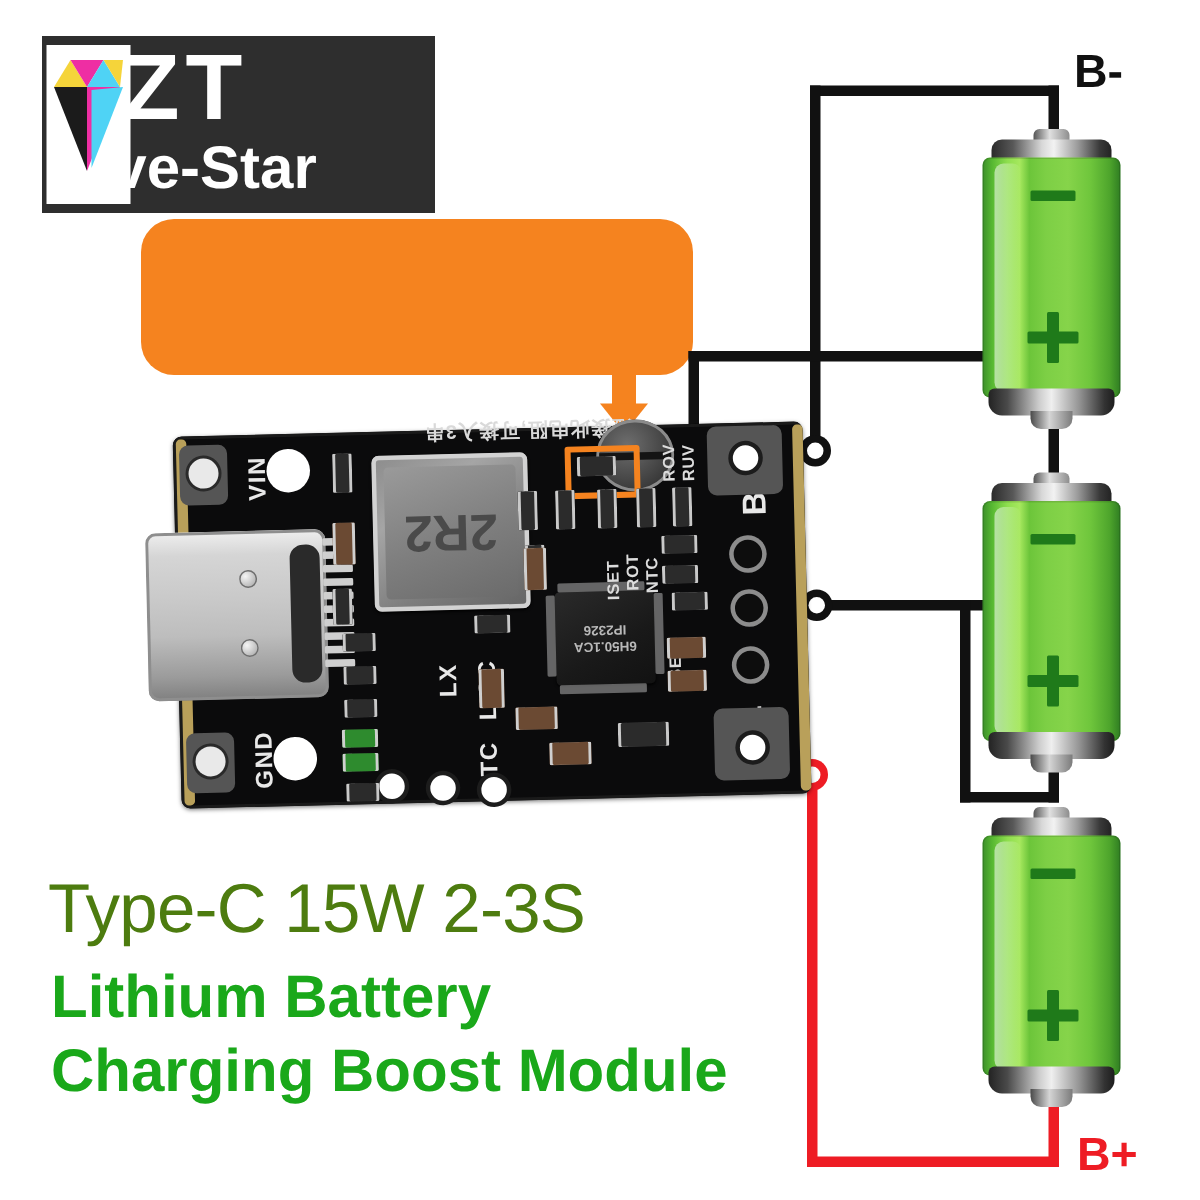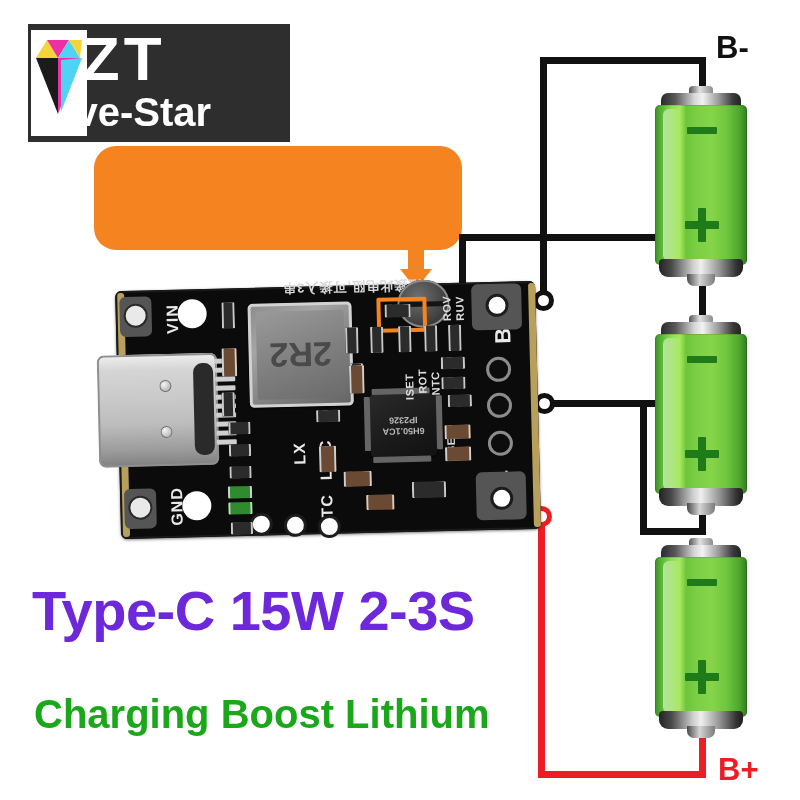--- a/index.html
+++ b/index.html
@@ -101,21 +101,21 @@
      background:radial-gradient(circle at 40% 35%,#6e6e6e,#3a3a3a 70%,#242424);
      box-shadow:inset 0 0 0 2px #8b8b8b;}
   .bigcap-bar{position:absolute;left:298px;top:36px;width:48px;height:5px;background:#141414;}
 
   .cn-silk{position:absolute;left:150px;top:10px;width:170px;color:#d9d9d9;font-size:13px;
      font-weight:bold;transform:rotate(180deg);letter-spacing:1px;white-space:nowrap;}
 
   .rot-l{transform:rotate(-90deg);transform-origin:0 0;white-space:nowrap;}
 
   
-  .cap-red{position:absolute;left:32px;top:578px;font-size:56px;font-weight:bold;color:#6d28d9;
+  .cap-red{position:absolute;left:32px;top:578px;font-size:46px;font-weight:normal;color:#4d7c0f;
      letter-spacing:-.5px;}
   .cap-grn1{position:absolute;left:34px;top:643px;font-size:40px;font-weight:bold;color:#1aa81a;}
   .cap-grn2{position:absolute;left:34px;top:692px;font-size:40px;font-weight:bold;color:#1aa81a;}
 </style>
 </head>
 <body>
 
 <div id="stage">
 
   <div class="logo-wrap">
@@ -323,15 +323,16 @@
     <div class="smd" style="left:338px;top:92px;width:24px;height:12px;"></div>
     <div class="smd" style="left:338px;top:112px;width:24px;height:12px;"></div>
     <div class="smd" style="left:344px;top:130px;width:24px;height:12px;"></div>
 
     <div class="cap-brn" style="left:340px;top:160px;width:26px;height:14px;"></div>
     <div class="cap-brn" style="left:340px;top:182px;width:26px;height:14px;"></div>
     <div class="smd" style="left:306px;top:216px;width:34px;height:16px;"></div>
   </div>
 
   <div class="cap-red">Type-C 15W 2-3S</div>
-  <div class="cap-grn2">Charging Boost Lithium</div>
+  <div class="cap-grn1">Lithium Battery</div>
+  <div class="cap-grn2">Charging Boost Module</div>
 
 </div>
 
 </body></html>

